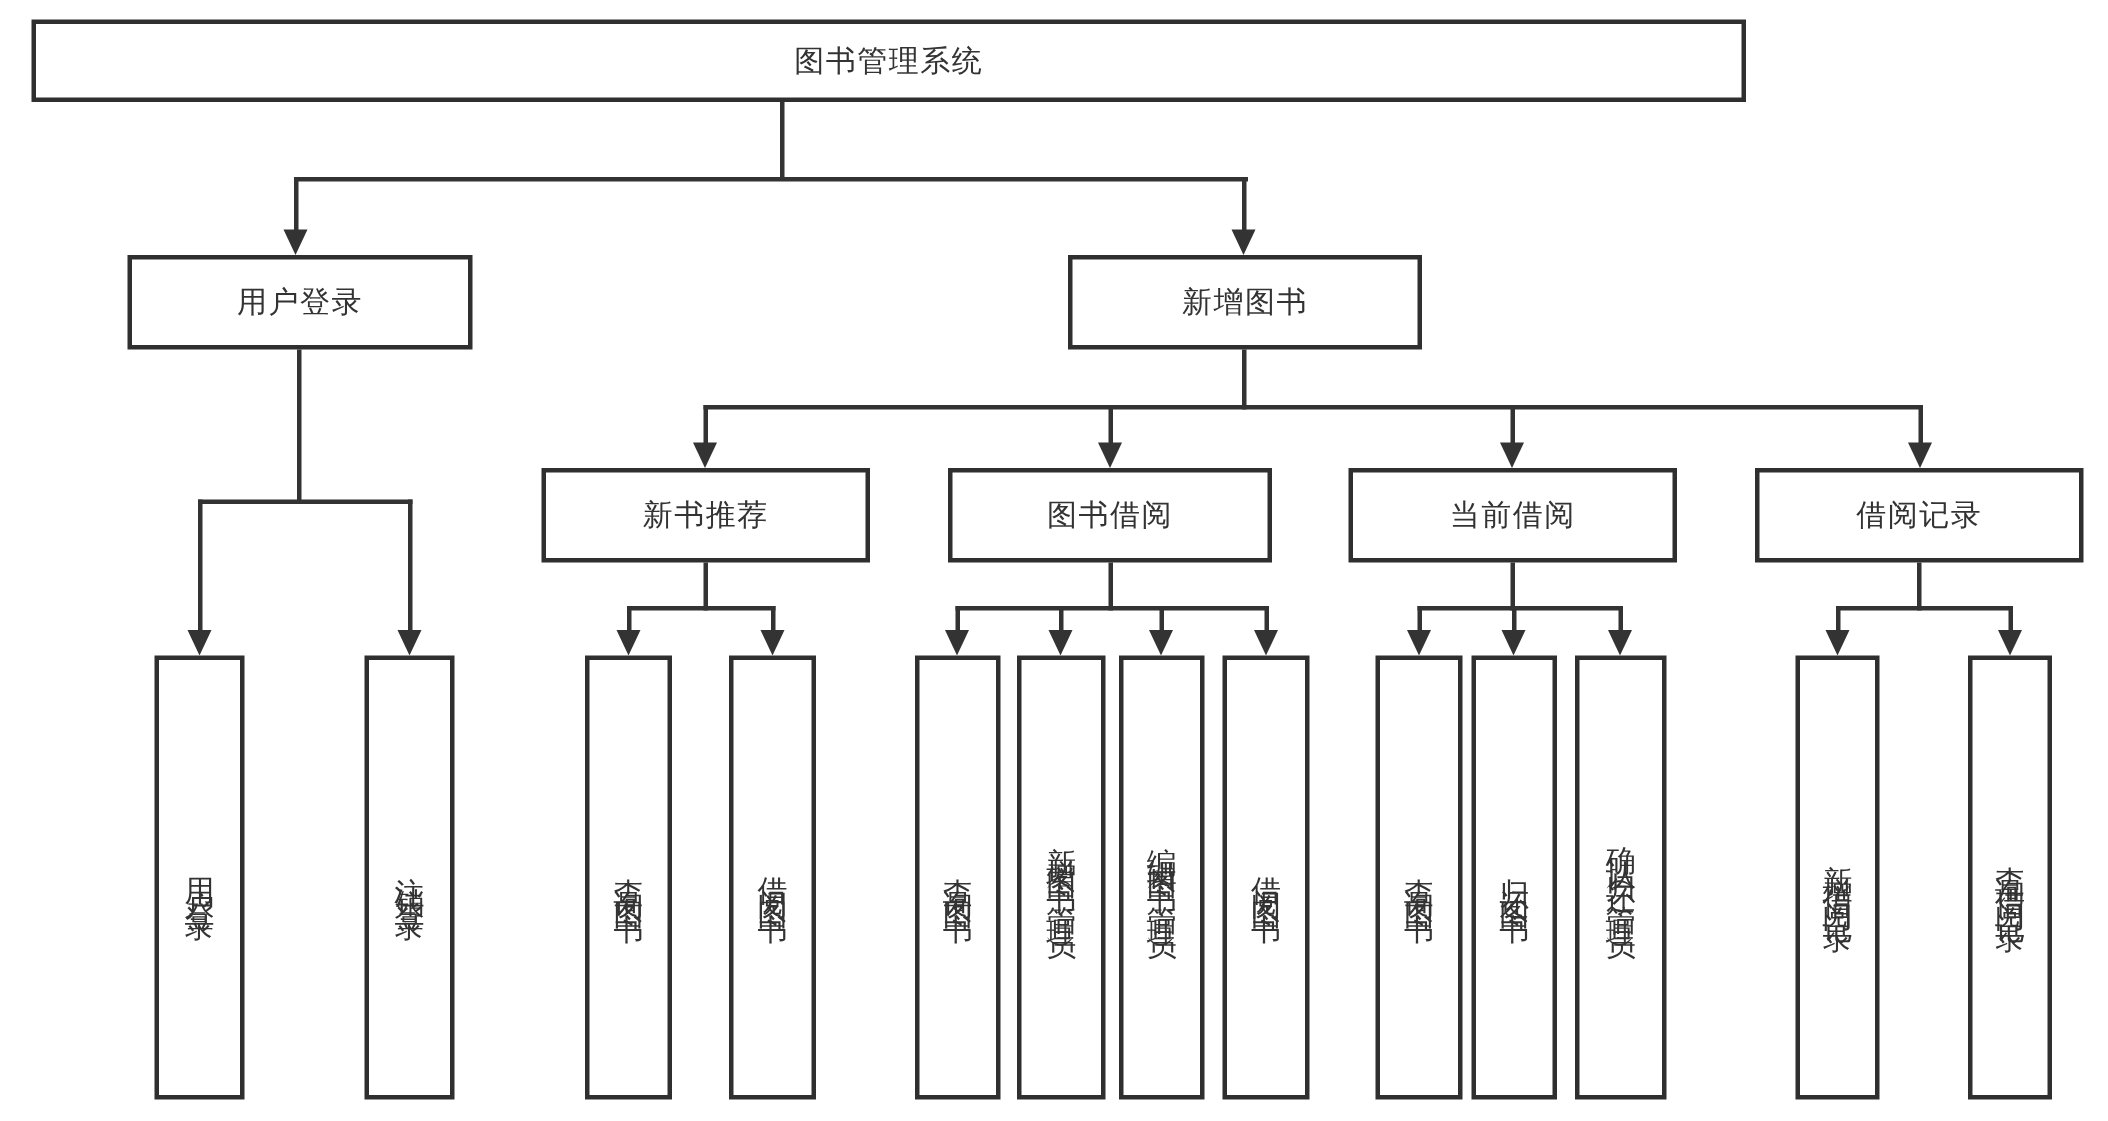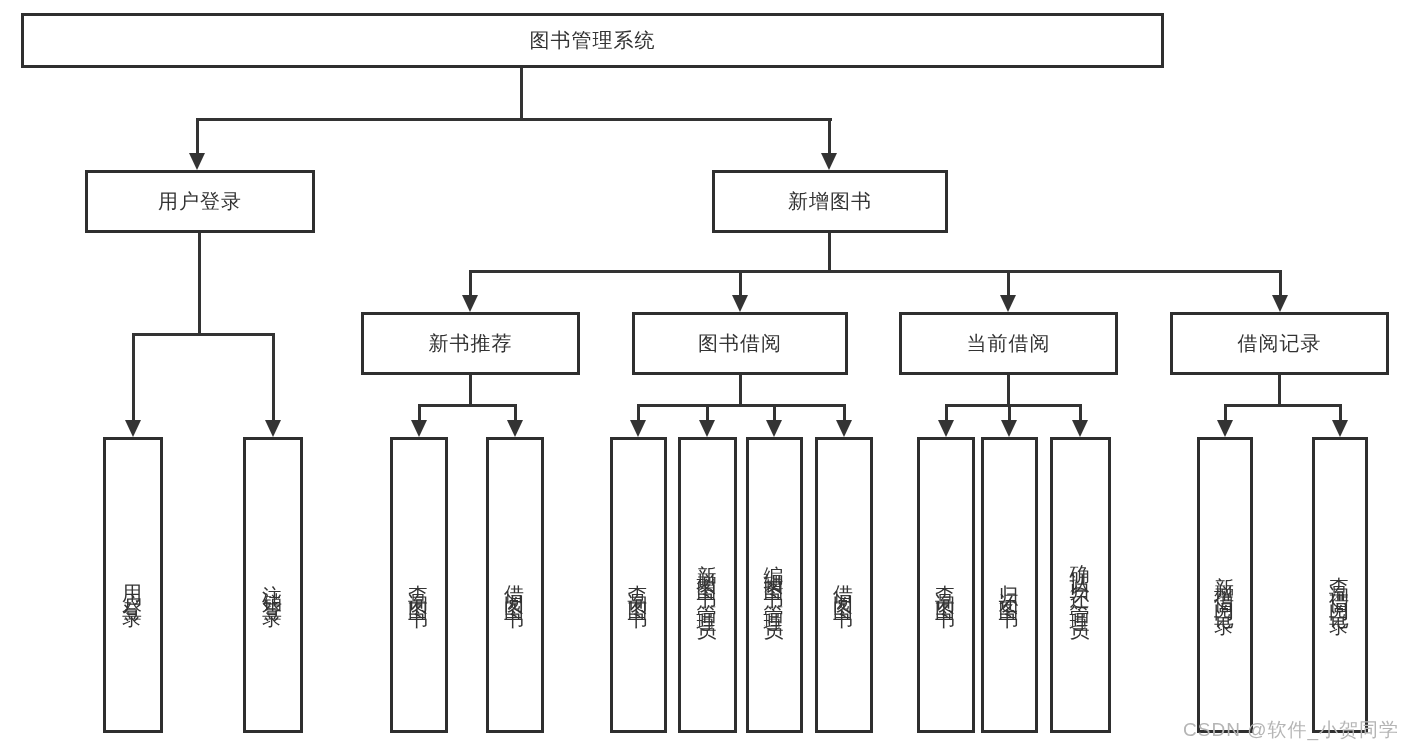--- a/index.html
+++ b/index.html
@@ -136,15 +136,14 @@
   <div class="box vbox" style="left:746px; top:437px; width:57px; height:296px;">编辑图书（管理员）</div>
   <div class="box vbox" style="left:815px; top:437px; width:58px; height:296px;">借阅图书</div>
 
   <div class="box vbox" style="left:917px; top:437px; width:58px; height:296px;">查询图书</div>
   <div class="box vbox" style="left:981px; top:437px; width:57px; height:296px;">归还图书</div>
   <div class="box vbox" style="left:1050px; top:437px; width:61px; height:296px;">确认归还（管理员）</div>
 
   <div class="box vbox" style="left:1197px; top:437px; width:56px; height:296px;">新增借阅记录</div>
   <div class="box vbox" style="left:1312px; top:437px; width:56px; height:296px;">查询借阅记录</div>
 
-  <div class="watermark">CSDN @软件_小贺同学</div>
 
 </div>
 
 </body></html>

